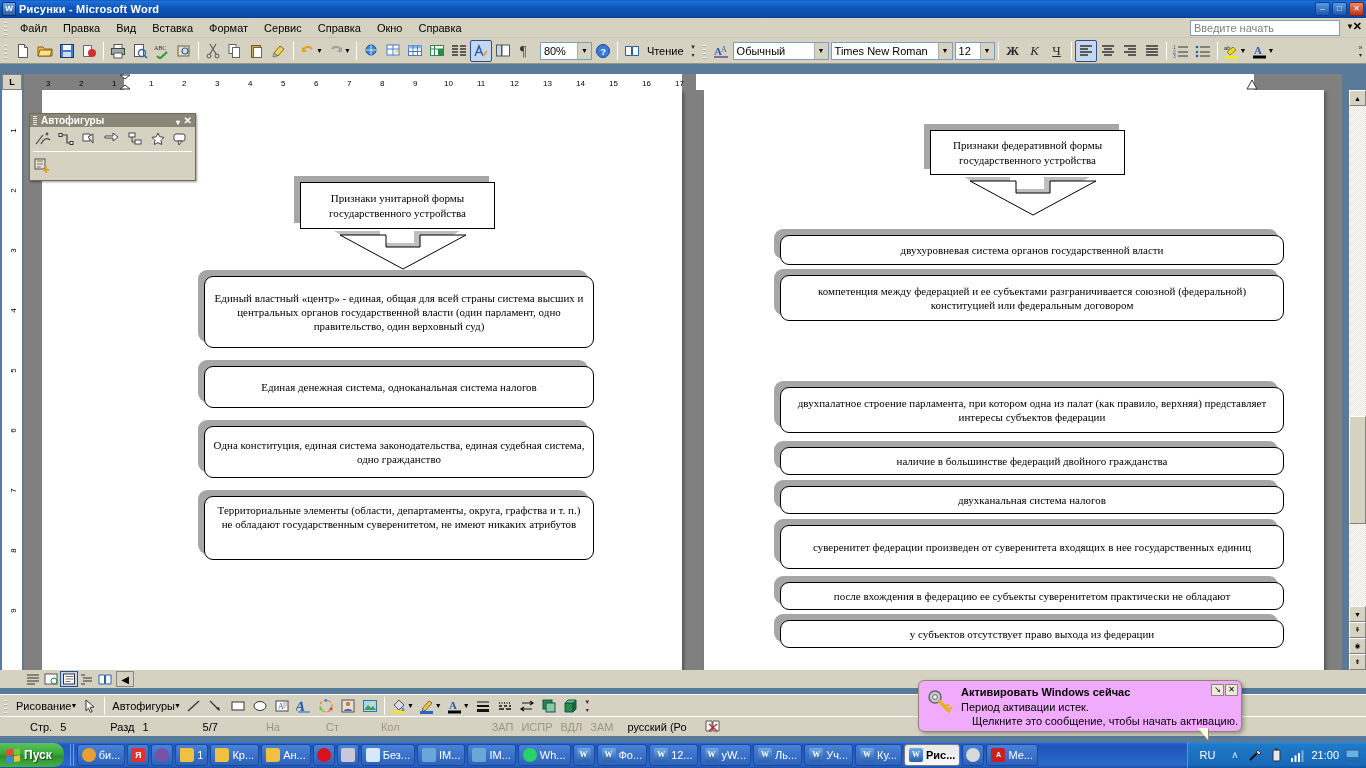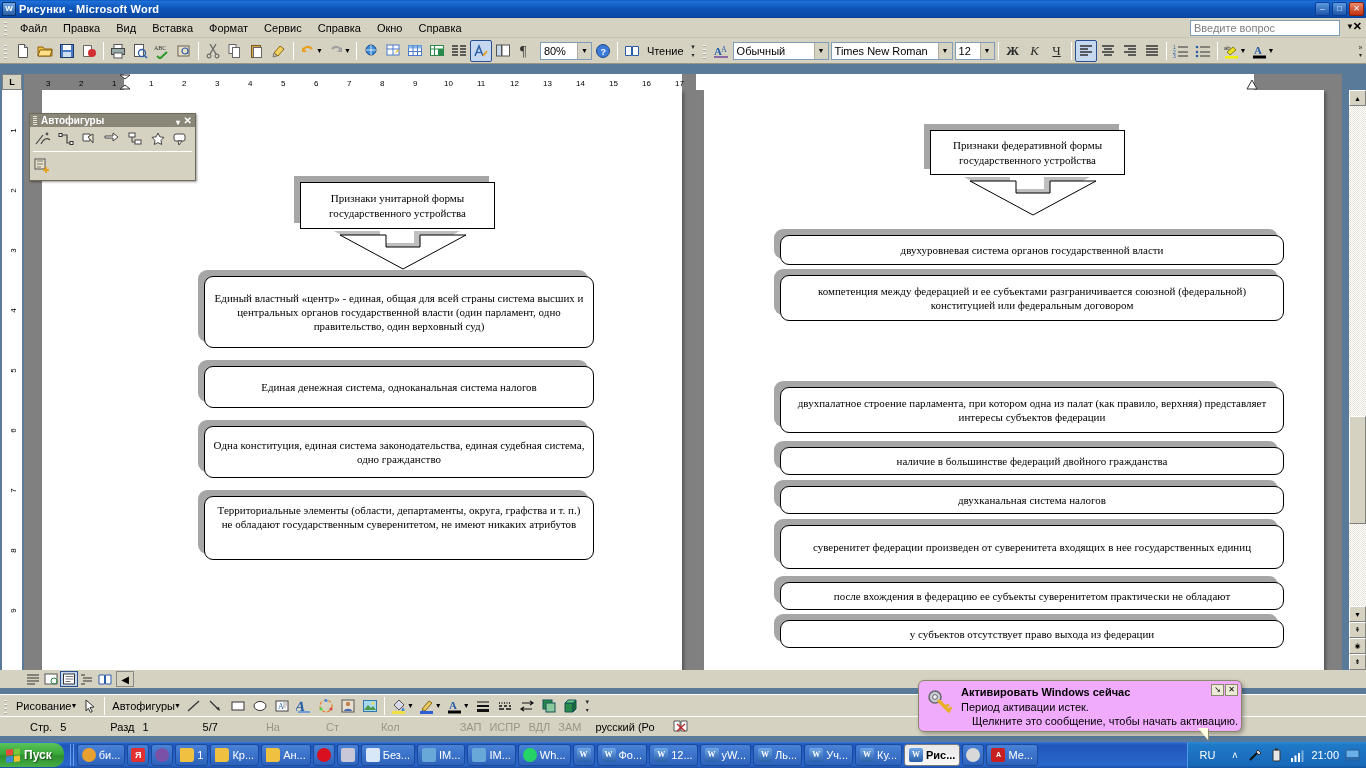--- a/index.html
+++ b/index.html
@@ -275,21 +275,21 @@
     <div class="grip"></div>
     <div class="menu-item">Файл</div>
     <div class="menu-item">Правка</div>
     <div class="menu-item">Вид</div>
     <div class="menu-item">Вставка</div>
     <div class="menu-item">Формат</div>
     <div class="menu-item">Сервис</div>
     <div class="menu-item">Справка</div>
     <div class="menu-item">Окно</div>
     <div class="menu-item">Справка</div>
-    <div class="askbox">Введите вопрос</div>
+    <div class="askbox">Введите начать</div>
     <div class="ask-arrow">▼</div>
     <div class="ask-x">✕</div>
   </div>
 
   <div class="toolbar">
     <div class="grip"></div>
 
     <div class="tbtn">
       <svg class="ic" viewBox="0 0 16 16">
           <path d="M3.5 1.5h6l3 3v10h-9z" fill="#fff" stroke="#555"></path>
@@ -942,21 +942,21 @@
 
   <div class="statusbar">
     <div class="st-cell" style="margin-left:26px;">Стр.</div>
     <div class="st-cell">5</div>
     <div class="st-cell" style="margin-left:36px;">Разд</div>
     <div class="st-cell">1</div>
     <div class="st-cell" style="margin-left:46px;">5/7</div>
     <div class="st-cell st-dim" style="margin-left:40px;">На</div>
     <div class="st-cell st-dim" style="margin-left:38px;">Ст</div>
     <div class="st-cell st-dim" style="margin-left:34px;">Кол</div>
-    <div class="st-cell st-dim" style="margin-left:52px;">ЗАП</div>
+    <div class="st-cell st-dim" style="margin-left:84px;">ЗАП</div>
     <div class="st-cell st-dim">ИСПР</div>
     <div class="st-cell st-dim">ВДЛ</div>
     <div class="st-cell st-dim">ЗАМ</div>
     <div class="st-cell" style="margin-left:6px;">русский (Ро</div>
     <div class="st-cell" style="margin-left:10px;">
       <svg width="16" height="14" viewBox="0 0 16 14">
           <path d="M1 2h6v10H1zM8 2h6v10H8z" fill="#fff" stroke="#555"></path>
           <path d="M4 5l8 7M12 5l-8 7" stroke="#c02020" stroke-width="1.3"></path>
         </svg></div>
   </div>

